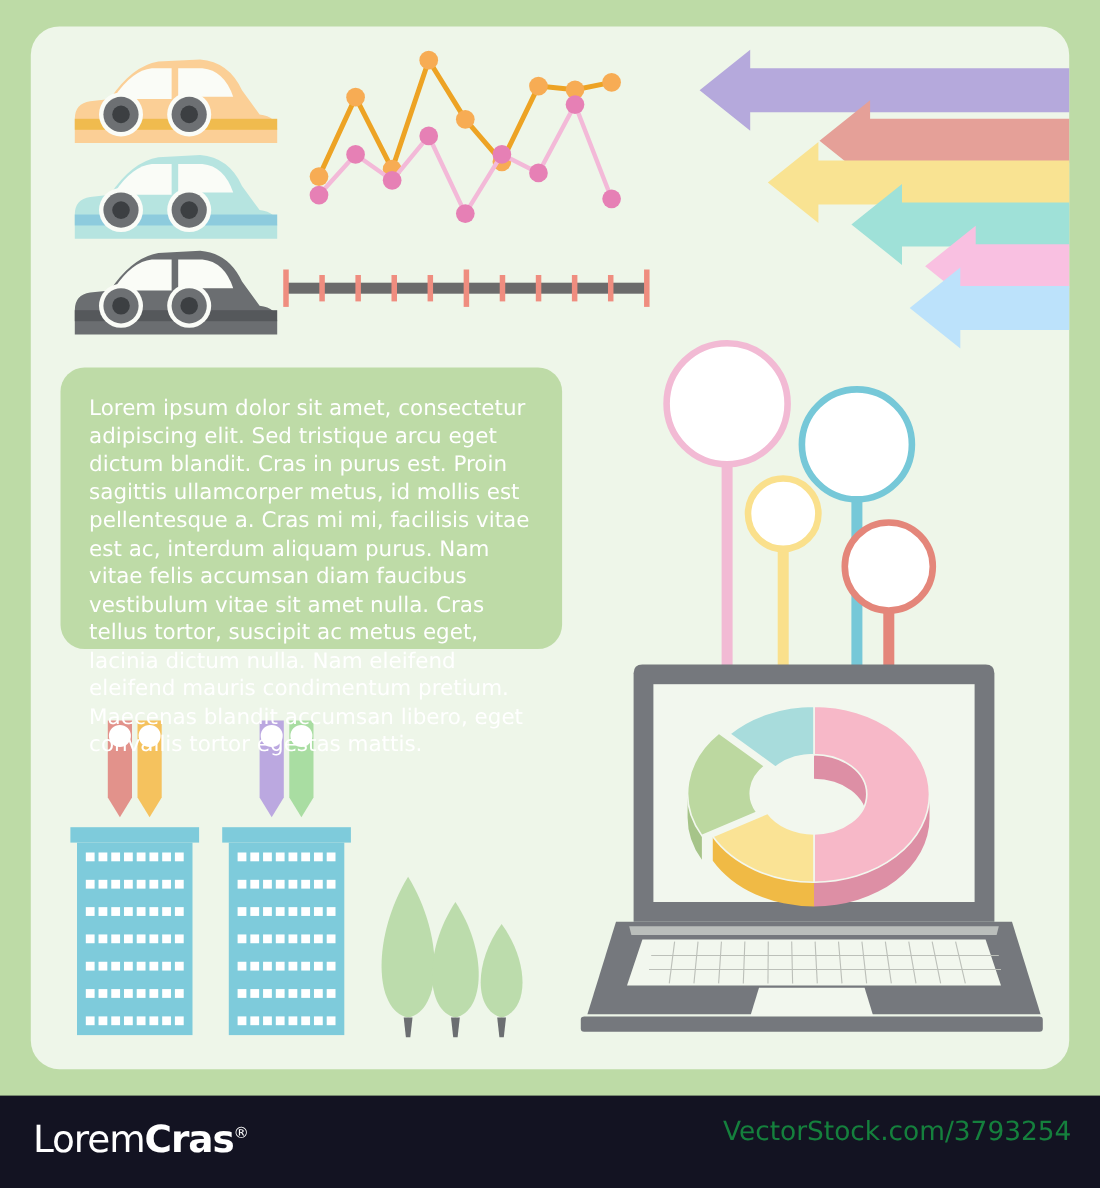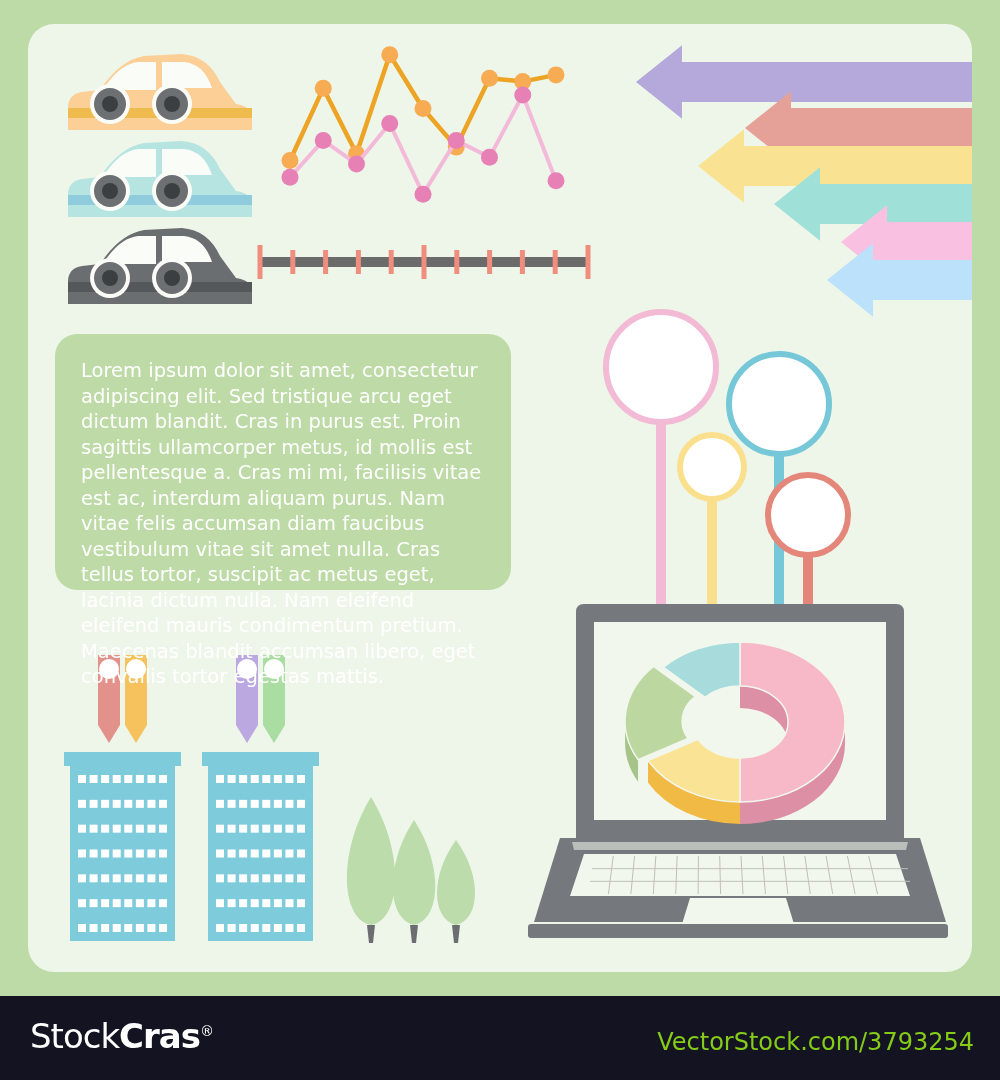--- a/index.html
+++ b/index.html
@@ -14,21 +14,21 @@
   .frame{position:absolute;left:0;top:0;width:1000px;height:996px;background:#bddba6;}
   .panel{position:absolute;left:28px;top:24px;width:944px;height:948px;
          background:#eef6e9;border-radius:26px;}
 
   
   .footer{position:absolute;left:0;top:996px;width:1000px;height:84px;background:#131322;}
   .wm-logo{position:absolute;left:30px;top:20px;color:#fff;font-size:34px;letter-spacing:-1px;
            font-family:"DejaVu Sans", sans-serif;}
   .wm-logo .b{font-weight:bold;}
   .wm-logo sup{font-size:14px;vertical-align:super;}
-  .wm-url{position:absolute;right:26px;top:32px;color:#84cc16;font-size:24px;
+  .wm-url{position:absolute;right:26px;top:18px;color:#15803d;font-size:24px;
           font-family:"DejaVu Sans", sans-serif;}
 
   
   .textcard{position:absolute;left:55px;top:334px;width:456px;height:256px;
             background:#bedba7;border-radius:22px;}
   .textcard p{margin:0;padding:24px 26px 0 26px;color:#ffffff;font-size:19.5px;
               line-height:25.5px;font-family:"DejaVu Sans", sans-serif;}
 
   
   .layer{position:absolute;left:0;top:0;}
@@ -331,17 +331,17 @@
         </g>
 
     </g>
   </svg>
 
   <div class="textcard">
     <p>Lorem ipsum dolor sit amet, consectetur adipiscing elit. Sed tristique arcu eget dictum blandit. Cras in purus est. Proin sagittis ullamcorper metus, id mollis est pellentesque a. Cras mi mi, facilisis vitae est ac, interdum aliquam purus. Nam vitae felis accumsan diam faucibus vestibulum vitae sit amet nulla. Cras tellus tortor, suscipit ac metus eget, lacinia dictum nulla. Nam eleifend eleifend mauris condimentum pretium. Maecenas blandit accumsan libero, eget convallis tortor egestas mattis.</p>
   </div>
 
   <div class="footer">
-    <div class="wm-logo"><span>Stock</span><span class="b">Cras</span><sup>®</sup></div>
+    <div class="wm-logo"><span>Lorem</span><span class="b">Cras</span><sup>®</sup></div>
     <div class="wm-url">VectorStock.com/3793254</div>
   </div>
 
 </div>
 
 </body></html>

